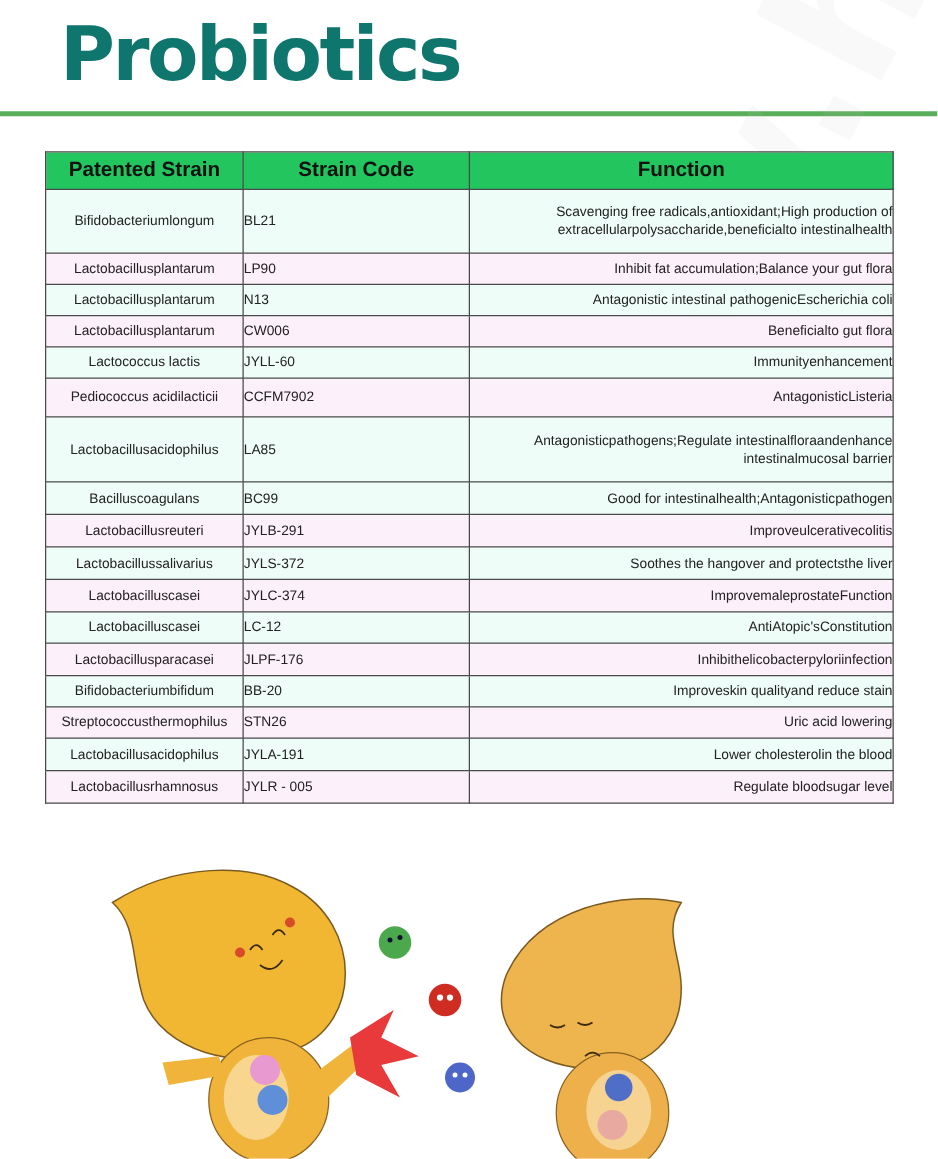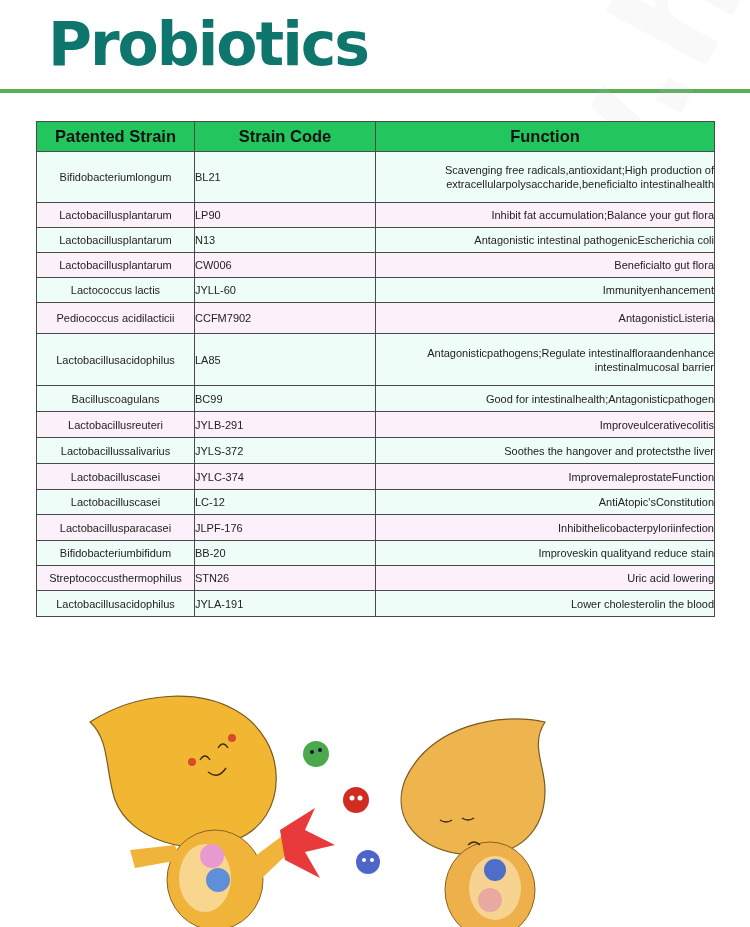--- a/index.html
+++ b/index.html
@@ -128,20 +128,25 @@
       <tr class="pink" style="height: 25px;">
         <td class="name">Streptococcusthermophilus</td>
         <td class="code">STN26</td>
         <td class="func">Uric acid lowering</td>
       </tr>
       <tr class="mint" style="height: 26px;">
         <td class="name">Lactobacillusacidophilus</td>
         <td class="code">JYLA-191</td>
         <td class="func">Lower cholesterolin the blood</td>
       </tr>
+      <tr class="pink" style="height: 26px;">
+        <td class="name">Lactobacillusrhamnosus</td>
+        <td class="code">JYLR - 005</td>
+        <td class="func">Regulate bloodsugar level</td>
+      </tr>
     </tbody>
 </table>
 
 <svg class="illus" viewBox="0 665 750 262" width="750" height="262">
 
   <g>
     <path d="M90,722 C140,690 200,690 235,710 C290,740 290,820 235,840 C190,858 130,840 115,800 C105,770 110,740 90,722 Z" fill="#f2b732" stroke="#7a5a20" stroke-width="1.2"></path>
     <ellipse cx="215" cy="880" rx="48" ry="50" fill="#f0b43a" stroke="#8a6220" stroke-width="1"></ellipse>
     <path d="M130,850 L175,845 L180,860 L135,868 Z" fill="#f0b43a"></path>
     <path d="M250,860 L290,830 L300,842 L262,878 Z" fill="#f0b43a"></path>

